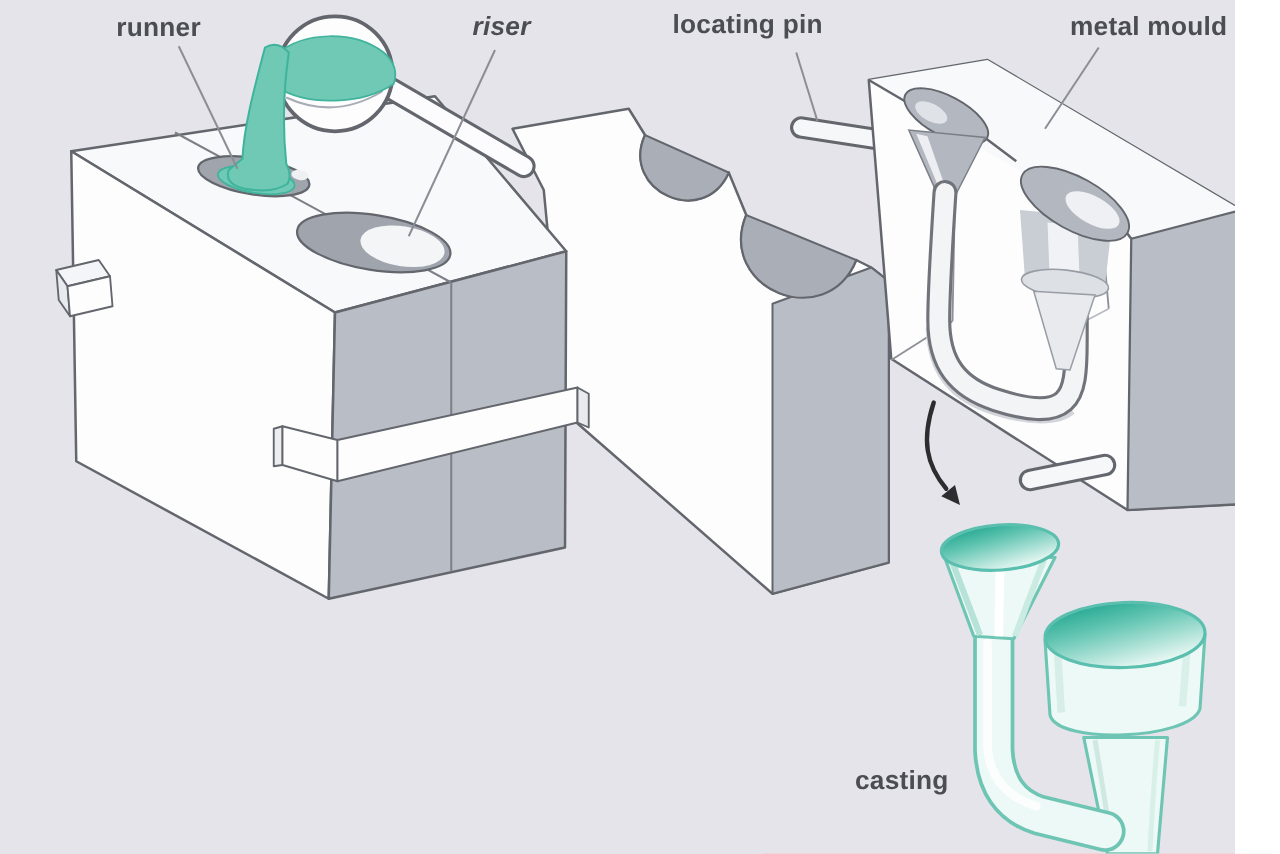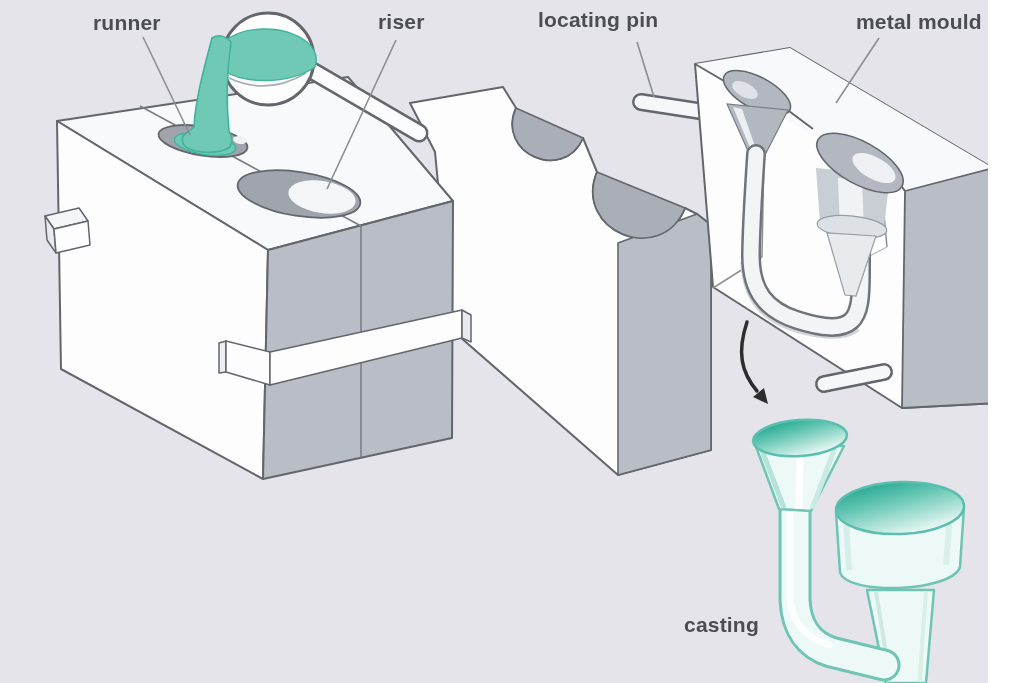--- a/index.html
+++ b/index.html
@@ -9,21 +9,21 @@
     font-family:"Liberation Sans", sans-serif;
   }
   #art{position:absolute;left:0;top:0;width:1024px;height:683px;}
   .lbl{
     position:absolute;
     font:700 21px "Liberation Sans", sans-serif;
     color:#4b4d52;letter-spacing:.2px;white-space:nowrap;
     user-select:none;
   }
   #lbl-runner{left:93px;top:11px;}
-  #lbl-riser{left:378px;top:10px;}
+  #lbl-riser{left:378px;top:10px;font-style:italic;}
   #lbl-locating-pin{left:538px;top:8px;}
   #lbl-metal-mould{left:856px;top:10px;}
   #lbl-casting{left:684px;top:613px;}
 </style>
 </head>
 <body>
 
 <div id="stage">
 
 <svg id="art" viewBox="0 0 1024 683">

